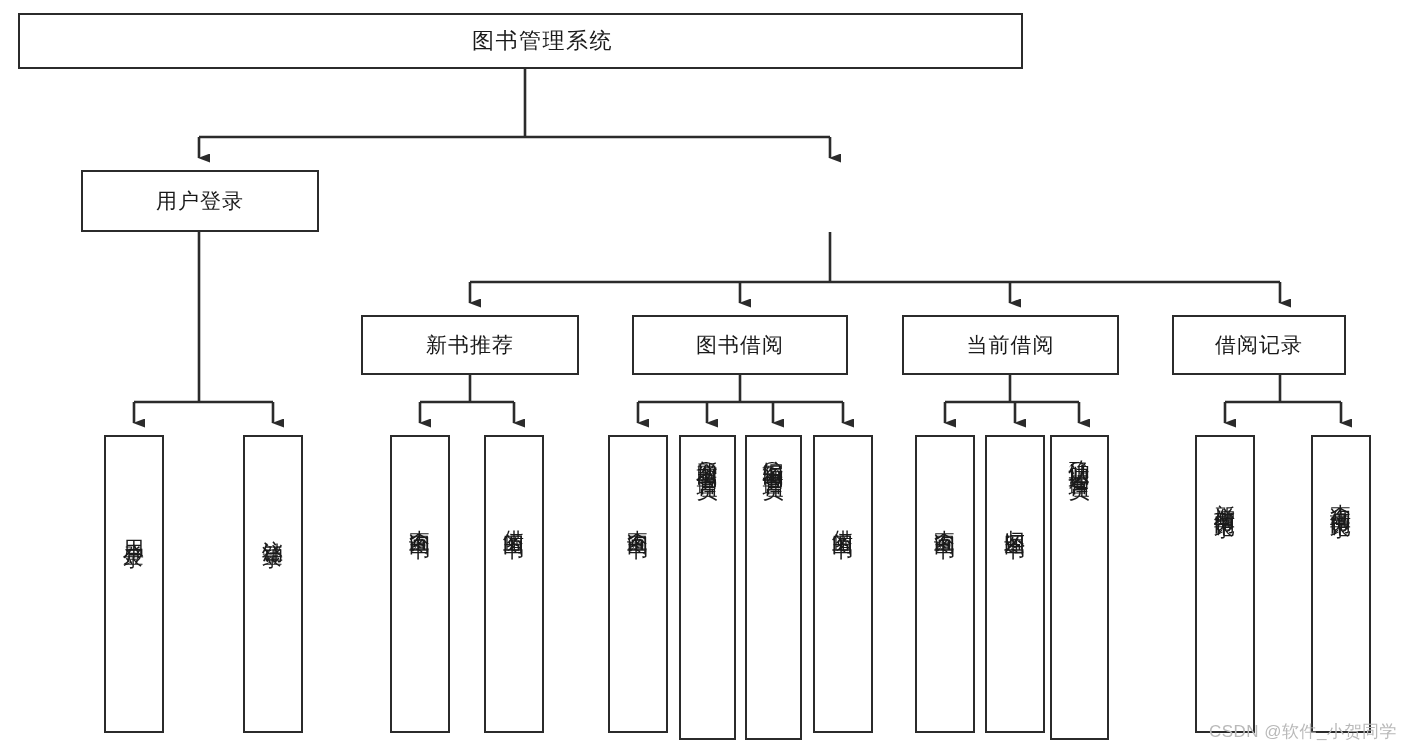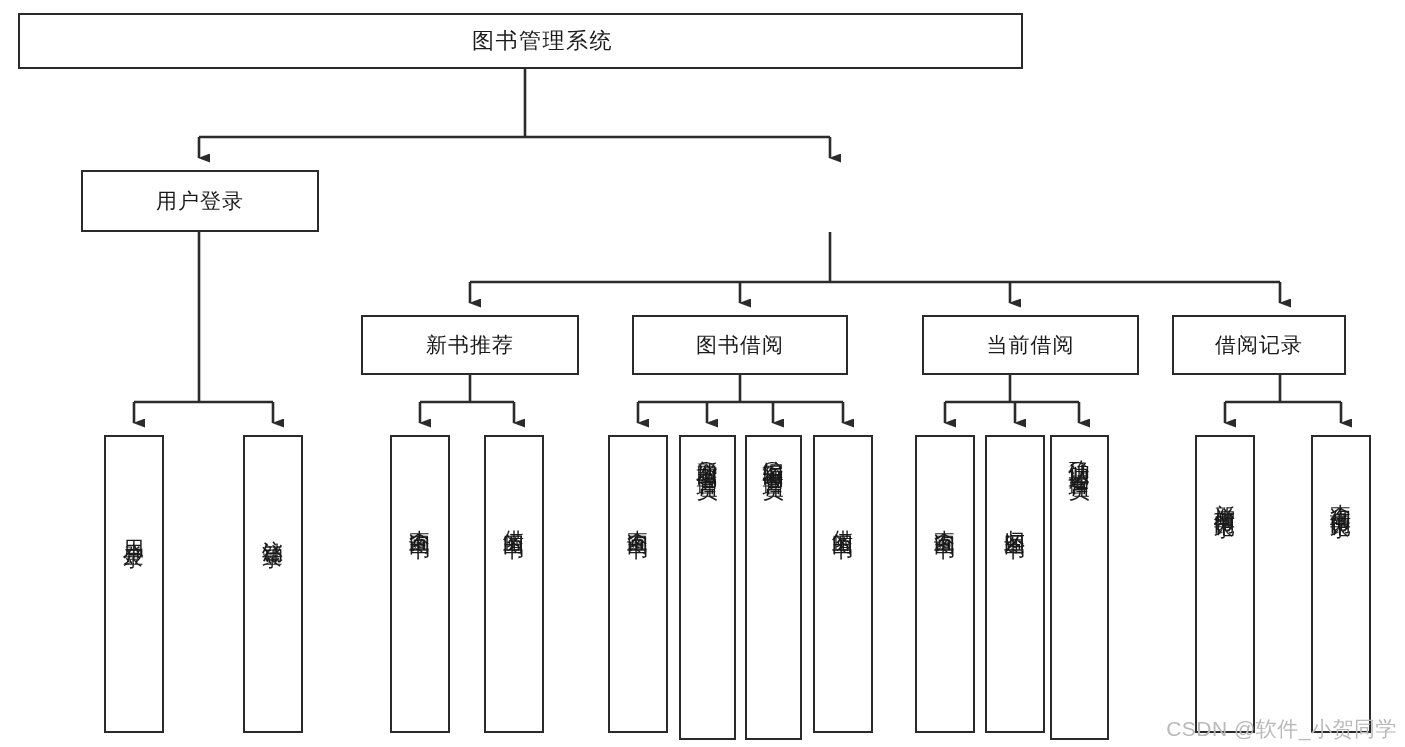--- a/index.html
+++ b/index.html
@@ -62,21 +62,21 @@
     text-orientation: upright;
     font-size: 21px;
     letter-spacing: 3px;
     line-height: 1;
     white-space: pre;
   }
   #watermark {
     position: absolute;
     right: 8px;
     bottom: 4px;
-    font-size: 21px;
+    font-size: 17px;
     color: #b9b9b9;
     letter-spacing: 0.5px;
     user-select: none;
     white-space: nowrap;
   }
 </style>
 </head>
 <body>
 
 <div id="diagram-root">
@@ -138,21 +138,21 @@
   <div class="node horiz" style="left:81px; top:170px; width:238px; height:62px;">
     <span class="label">用户登录</span>
   </div>
 
   <div class="node horiz" style="left:361px; top:315px; width:218px; height:60px;">
     <span class="label">新书推荐</span>
   </div>
   <div class="node horiz" style="left:632px; top:315px; width:216px; height:60px;">
     <span class="label">图书借阅</span>
   </div>
-  <div class="node horiz" style="left:902px; top:315px; width:217px; height:60px;margin-left:20px;">
+  <div class="node horiz" style="left:902px; top:315px; width:217px; height:60px;">
     <span class="label">当前借阅</span>
   </div>
   <div class="node horiz" style="left:1172px; top:315px; width:174px; height:60px;">
     <span class="label">借阅记录</span>
   </div>
 
   <div class="node leaf" style="left:104px; top:435px; width:60px; height:298px; padding-top:86px;">
     <span class="label">用户登录</span>
   </div>
   <div class="node leaf" style="left:243px; top:435px; width:60px; height:298px; padding-top:86px;">

